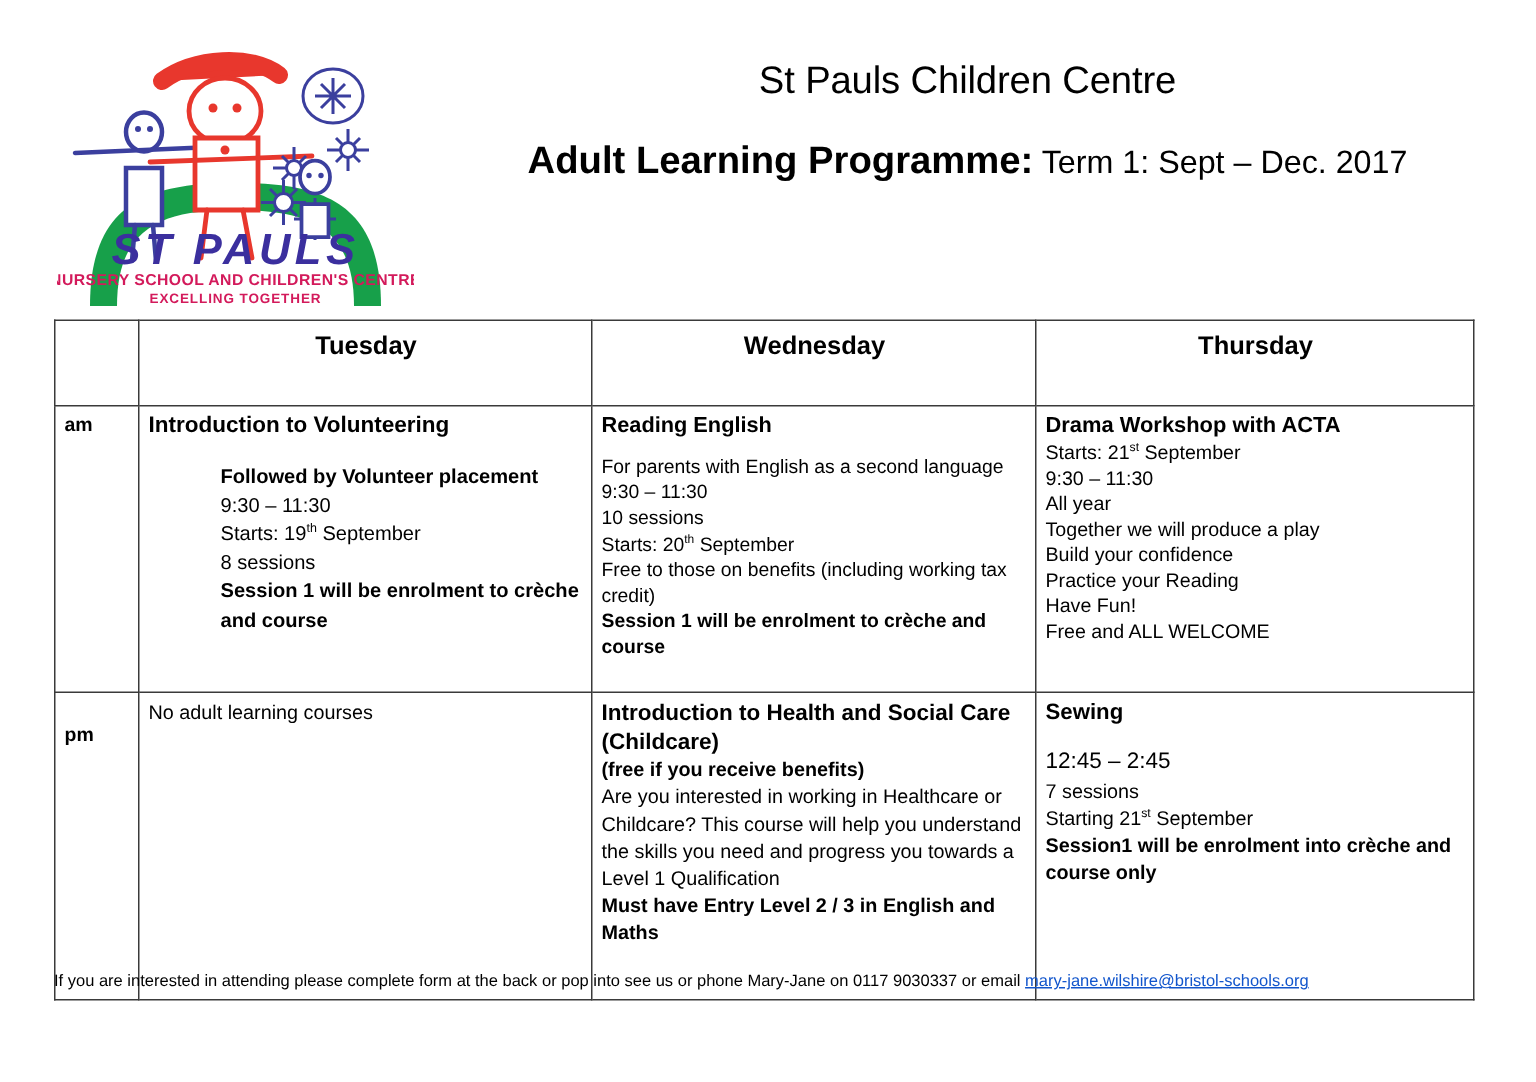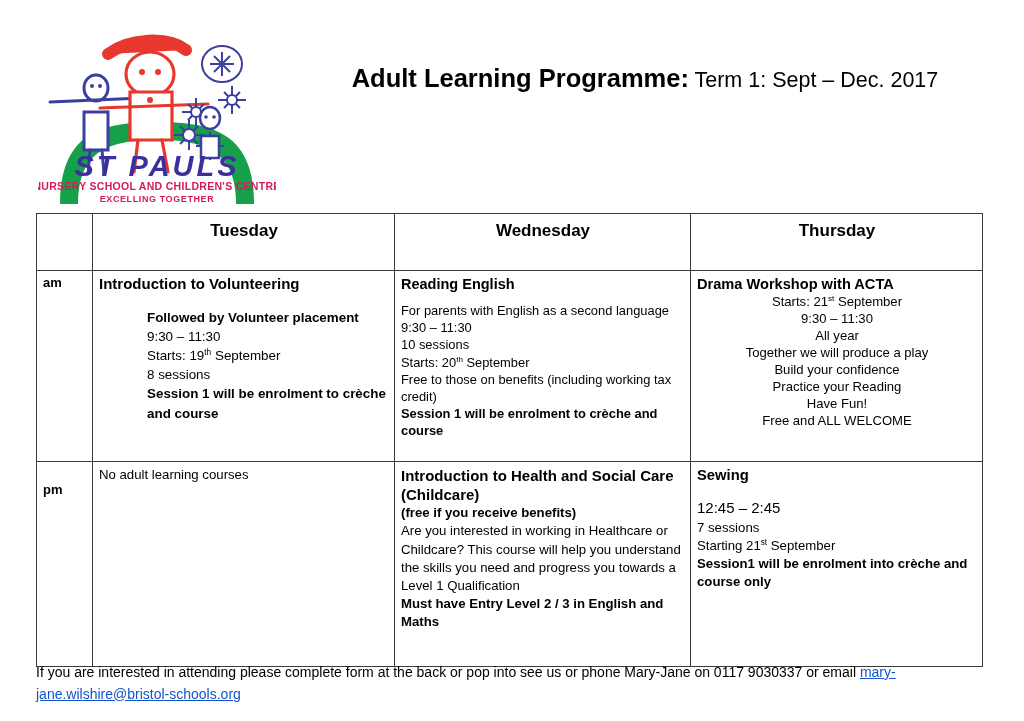--- a/index.html
+++ b/index.html
@@ -117,39 +117,39 @@
   .gap-sm { height: 9px; }
   .line { font-size: 12.9px; line-height: 1.33; }
   .line.b { font-weight: bold; }
   .line.big { font-size: 14.6px; }
   .line.bigb { font-size: 14.6px; font-weight: bold; }
   sup { font-size: 0.62em; vertical-align: super; line-height: 0; }
 
   .tue-am .line { font-size: 13.4px; line-height: 1.43; padding-left: 48px; }
   .tue-am .cell-title { font-size: 15px; }
 
-  .thu-am .line { font-size: 13.1px; line-height: 1.30; text-align: center; }
+  .thu-am .line { font-size: 13.1px; line-height: 1.30; }
   .thu-am .cell-title { font-size: 14.6px; }
 
   .wed-pm .cell-title { font-size: 15px; line-height: 1.28; }
   .wed-pm .line { font-size: 13.2px; line-height: 1.37; }
 
   .thu-pm .cell-title { font-size: 14.8px; }
   .thu-pm .line { font-size: 13.2px; line-height: 1.36; }
   .thu-pm .line.big { font-size: 15px; }
 
   .plain-note { font-size: 13.2px; line-height: 1.3; }
 
   
   .footer {
     position: absolute;
     left: 36px;
-    top: 662px;
+    top: 646px;
     width: 950px;
-    font-size: 14px;
+    font-size: 11px;
     line-height: 1.55;
   }
   .footer a.email {
     color: #1155cc;
     text-decoration: underline;
   }
 </style>
 </head>
 <body>
 
@@ -205,20 +205,21 @@
         <circle cx="176" cy="91" r="1.8" fill="#3b3f9e" stroke="none"></circle>
       </g>
 
       <text x="119" y="150" text-anchor="middle" font-family="'Liberation Sans', sans-serif" font-size="29" font-weight="bold" font-style="italic" fill="#3b2f9e" letter-spacing="3">ST PAULS</text>
       <text x="119" y="164" text-anchor="middle" font-family="'Liberation Sans', sans-serif" font-size="10.5" font-weight="bold" fill="#d31a5b" letter-spacing="0.3">NURSERY SCHOOL AND CHILDREN'S CENTRE</text>
       <text x="119" y="176" text-anchor="middle" font-family="'Liberation Sans', sans-serif" font-size="9" font-weight="bold" fill="#d31a5b" letter-spacing="0.6">EXCELLING TOGETHER</text>
     </svg>
   </div>
 
   <div class="title-block">
+    <div class="title-main">St Pauls Children Centre</div>
     <div class="title-sub"><span class="bold-part">Adult Learning Programme:</span><span class="reg-part"> Term 1: Sept – Dec. 2017</span></div>
   </div>
 
 </div>
 
 <div class="schedule-wrap">
 <table class="schedule">
   <colgroup>
     <col class="c-period">
         <col class="c-tue">

